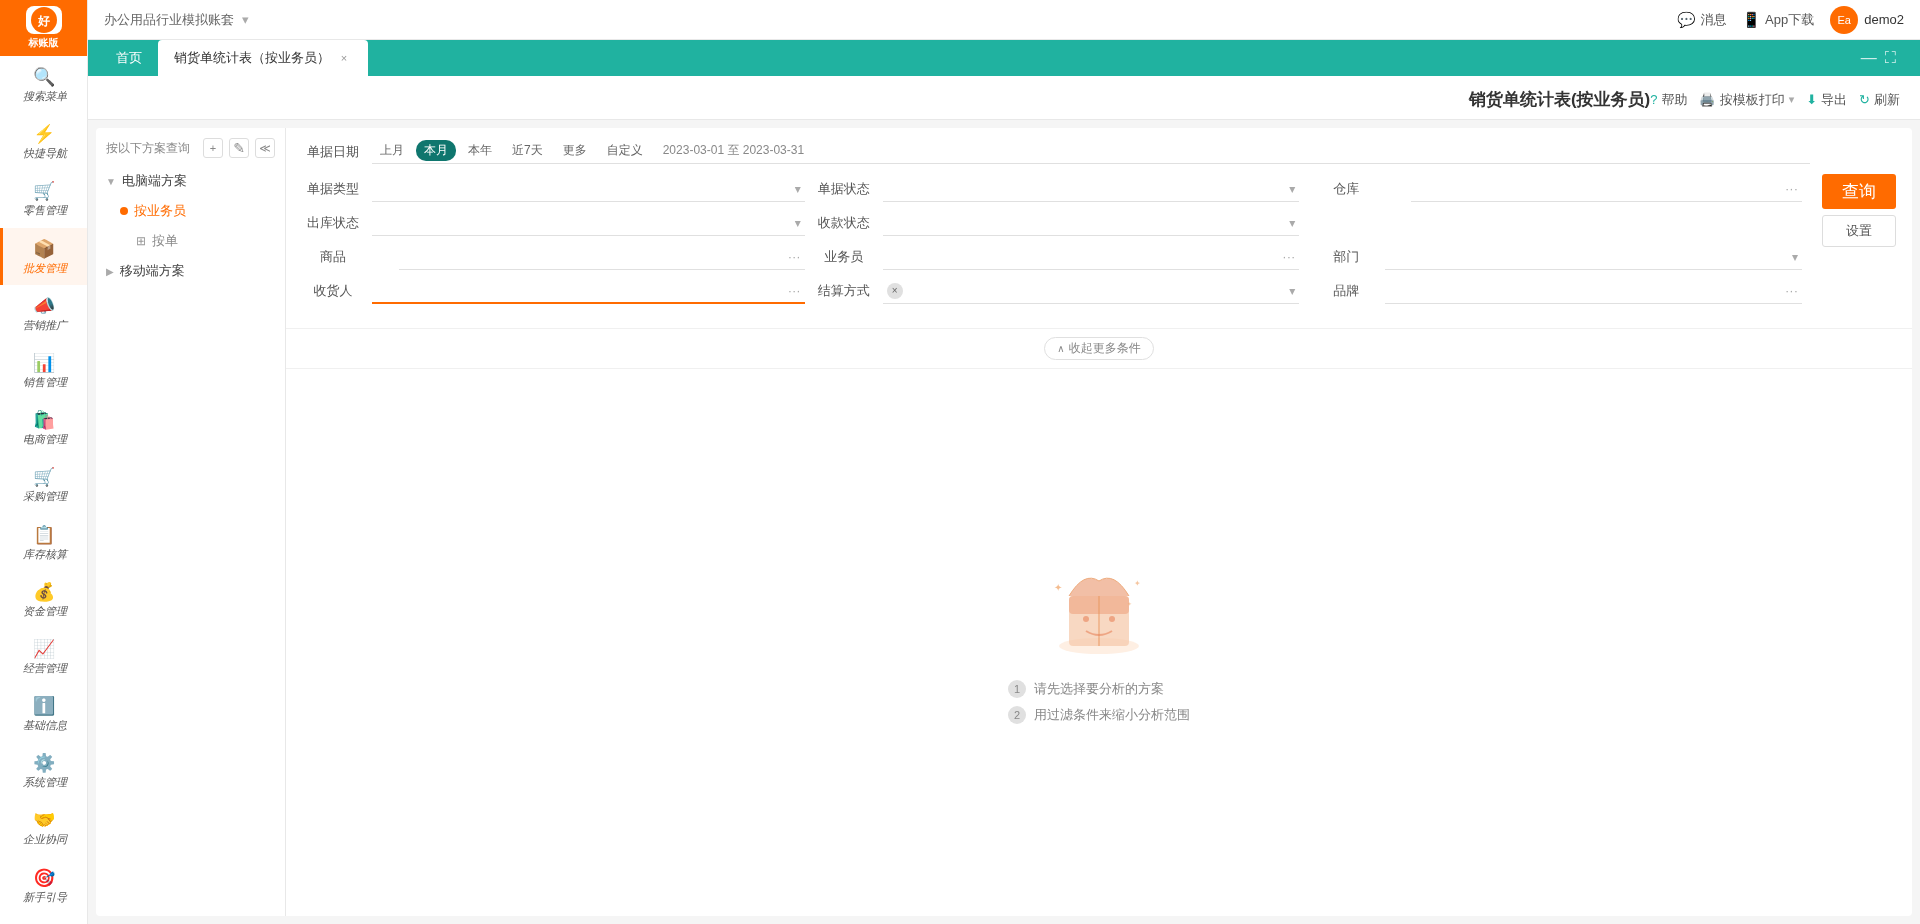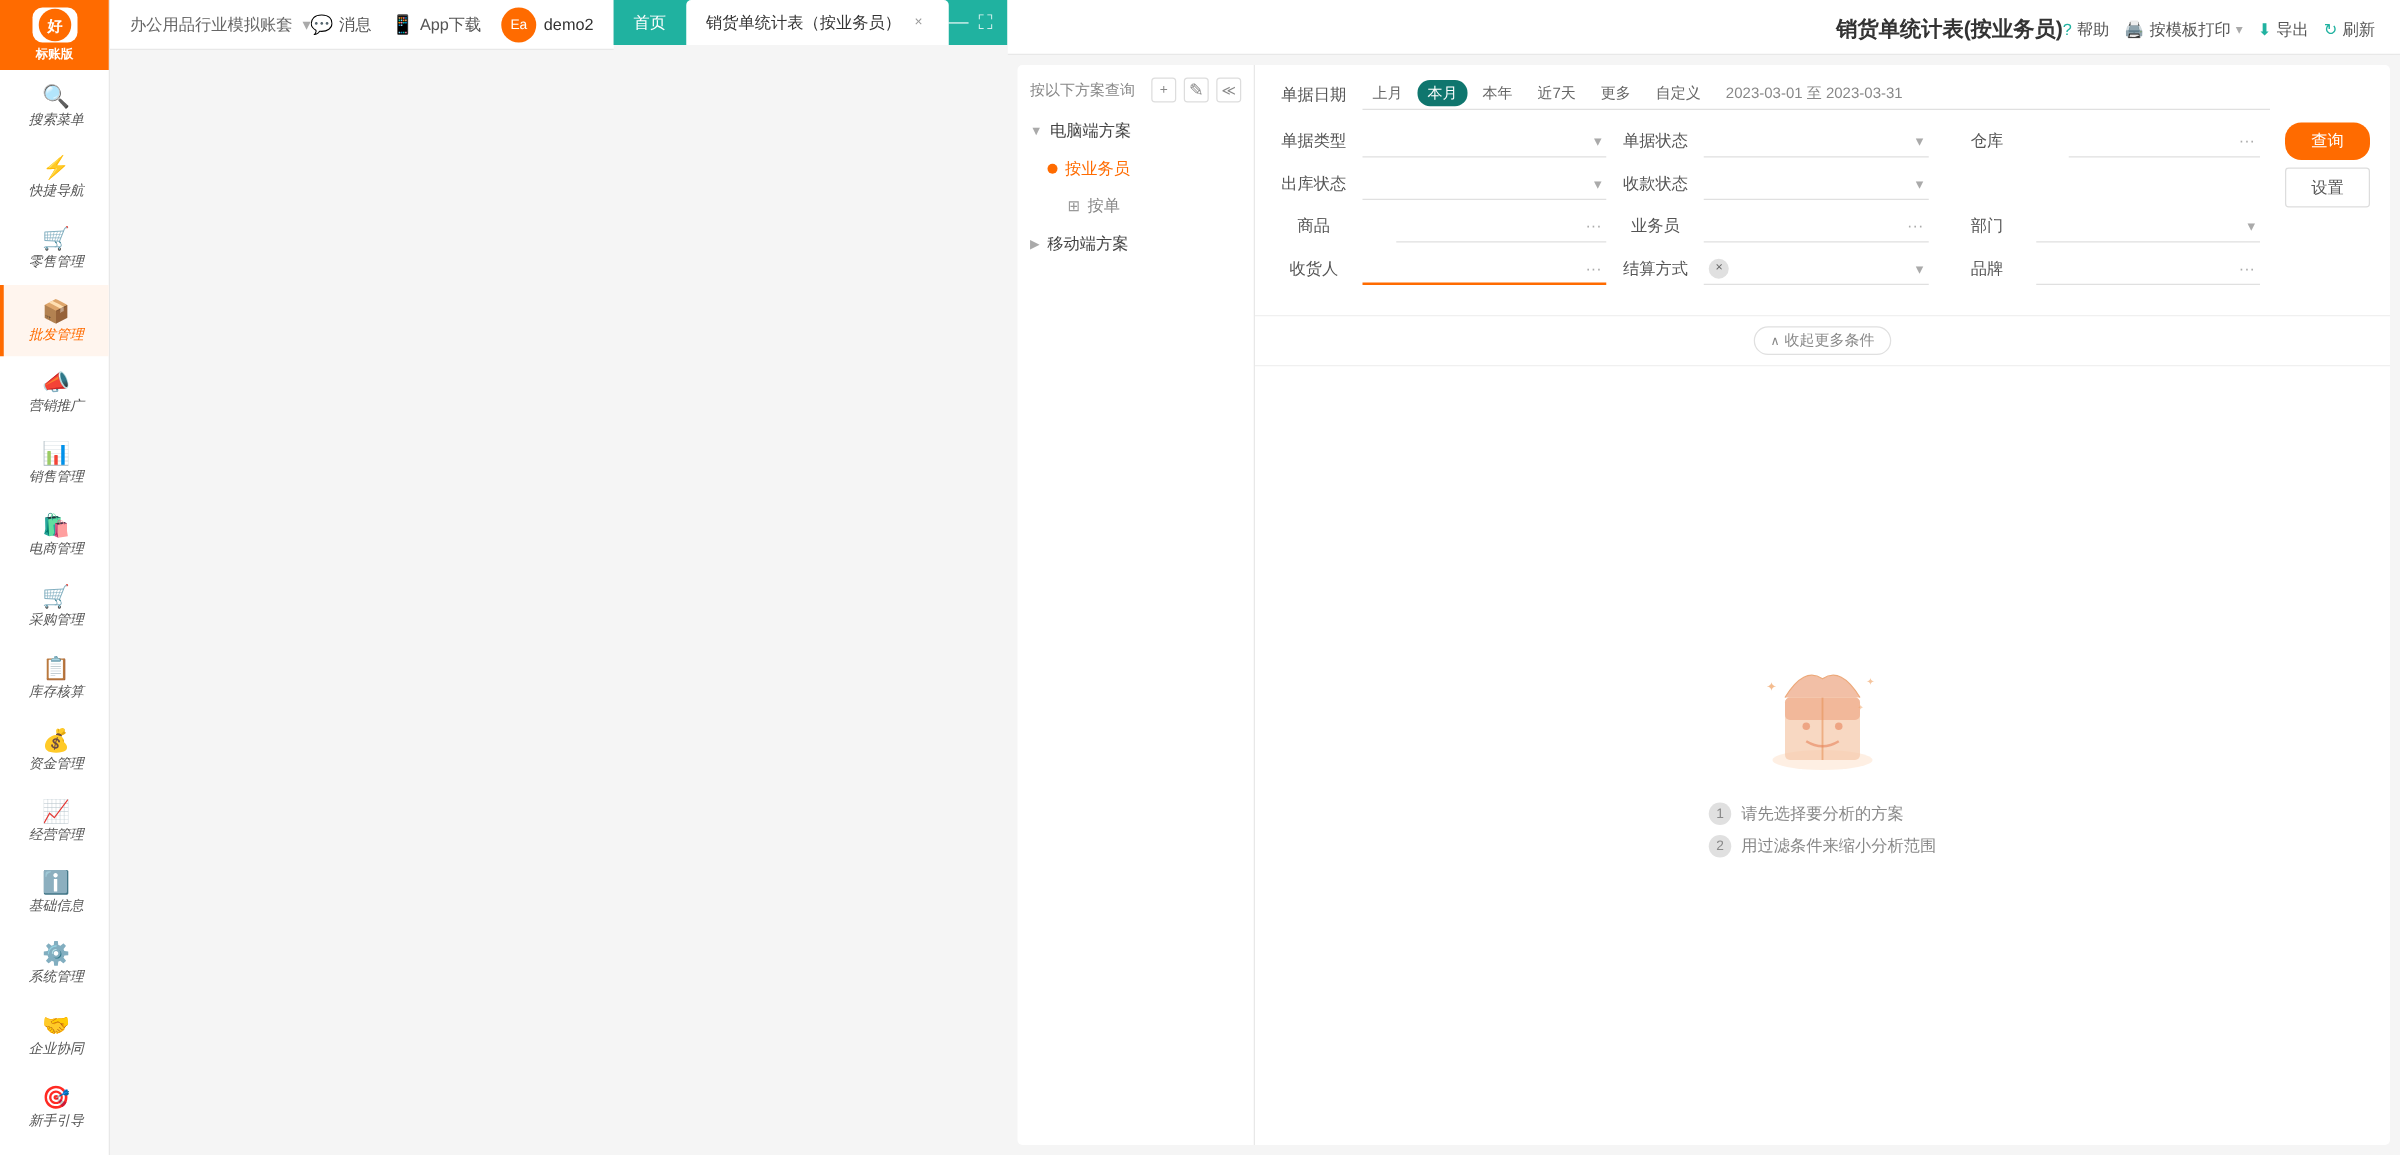--- a/index.html
+++ b/index.html
@@ -12,30 +12,30 @@
     #logo-icon svg { width: 28px; height: 28px; }
     #logo-text { color: #fff; font-size: 10px; font-weight: bold; }
 
     .sidebar-nav { width: 100%; display: flex; flex-direction: column; align-items: center; flex: 1; overflow-y: auto; }
     .sidebar-item { width: 100%; display: flex; flex-direction: column; align-items: center; justify-content: center; padding: 10px 4px; cursor: pointer; font-size: 12px; color: #555; border-left: 3px solid transparent; }
     .sidebar-item.active { color: #ff6b00; border-left-color: #ff6b00; background: #fff5ee; }
     .sidebar-item-icon { font-size: 18px; margin-bottom: 2px; }
     .sidebar-item-label { font-size: 11px; text-align: center; line-height: 1.2; font-style: italic; }
 
     
-    #main { flex: 1; display: flex; flex-direction: row; overflow: hidden; }
+    #main { flex: 1; display: flex; flex-direction: column; overflow: hidden; }
 
     
     #topbar { height: 40px; background: #fff; border-bottom: 1px solid #e8e8e8; display: flex; align-items: center; justify-content: space-between; padding: 0 16px; }
     #topbar-left { display: flex; align-items: center; gap: 8px; font-size: 13px; color: #666; }
     #topbar-right { display: flex; align-items: center; gap: 16px; font-size: 13px; color: #555; }
     #avatar { width: 28px; height: 28px; border-radius: 50%; background: #ff6b00; display: flex; align-items: center; justify-content: center; color: #fff; font-size: 11px; }
 
     
-    #tabbar { height: 36px; background: #20b2a0; display: flex; align-items: center; padding: 0 0; }
+    #tabbar { height: 36px; background: #20b2a0; display: flex; align-items: center; padding: 0 12px; }
     .tab-item { height: 36px; display: flex; align-items: center; padding: 0 16px; font-size: 13px; cursor: pointer; color: #fff; gap: 6px; position: relative; }
     .tab-item.home-tab { background: #20b2a0; }
     .tab-item.active-tab { background: #fff; color: #333; border-radius: 4px 4px 0 0; margin-top: 0; }
     .tab-close { display: flex; align-items: center; justify-content: center; width: 16px; height: 16px; border-radius: 50%; font-size: 11px; cursor: pointer; color: #999; }
     #tabbar-right { margin-left: auto; display: flex; align-items: center; gap: 8px; padding-right: 12px; }
     .tabbar-btn { color: #fff; cursor: pointer; font-size: 16px; opacity: 0.8; }
 
     
     #content { flex: 1; overflow-y: auto; background: #f5f5f5; display: flex; flex-direction: column; }
 
@@ -66,21 +66,21 @@
 
     
     #filter-section { padding: 12px 16px; border-bottom: 1px solid #f0f0f0; }
     .filter-label { width: 70px; font-size: 13px; color: #555; text-align: center; padding-right: 8px; flex-shrink: 0; }
     .date-tab { padding: 2px 8px; font-size: 12px; cursor: pointer; color: #666; border-radius: 3px; }
     .date-tab.active { background: #0f766e; color: #fff; border-radius: 10px; }
     .date-range { font-size: 12px; color: #888; margin-left: 8px; }
 
     
     .action-btns { display: flex; flex-direction: column; gap: 6px; margin-left: 12px; }
-    .btn-query { background: #ff6b00; color: #fff; border: none; padding: 6px 20px; border-radius: 13px; cursor: pointer; font-size: 13px; }
+    .btn-query { background: #ff6b00; color: #fff; border: none; padding: 6px 20px; border-radius: 3px; cursor: pointer; font-size: 17px; }
     .btn-setting { background: #fff; color: #555; border: 1px solid #ddd; padding: 6px 20px; border-radius: 3px; cursor: pointer; font-size: 13px; }
 
     
     #collapse-bar { display: flex; align-items: center; justify-content: center; padding: 8px; border-bottom: 1px solid #f0f0f0; }
     .collapse-btn { display: flex; align-items: center; gap: 4px; cursor: pointer; font-size: 12px; color: #888; border: 1px solid #e0e0e0; border-radius: 12px; padding: 2px 12px; }
 
     
     #empty-state { flex: 1; display: flex; flex-direction: column; align-items: center; justify-content: center; padding: 60px 20px; }
     #empty-icon { margin-bottom: 16px; }
     #empty-steps { display: flex; flex-direction: column; gap: 8px; }

